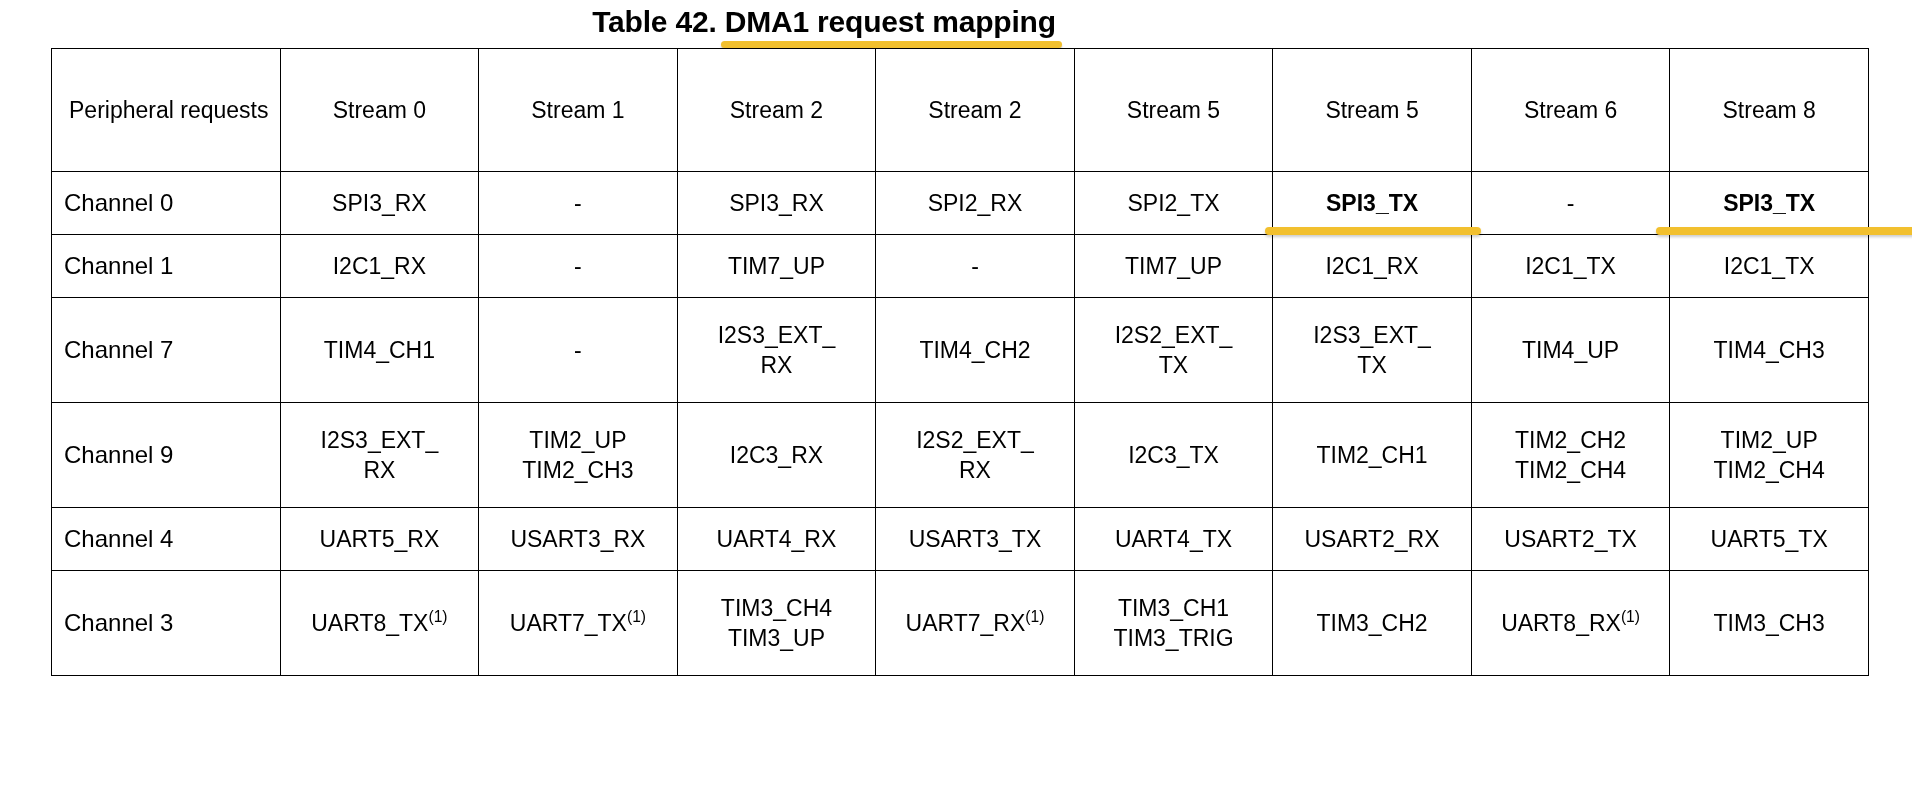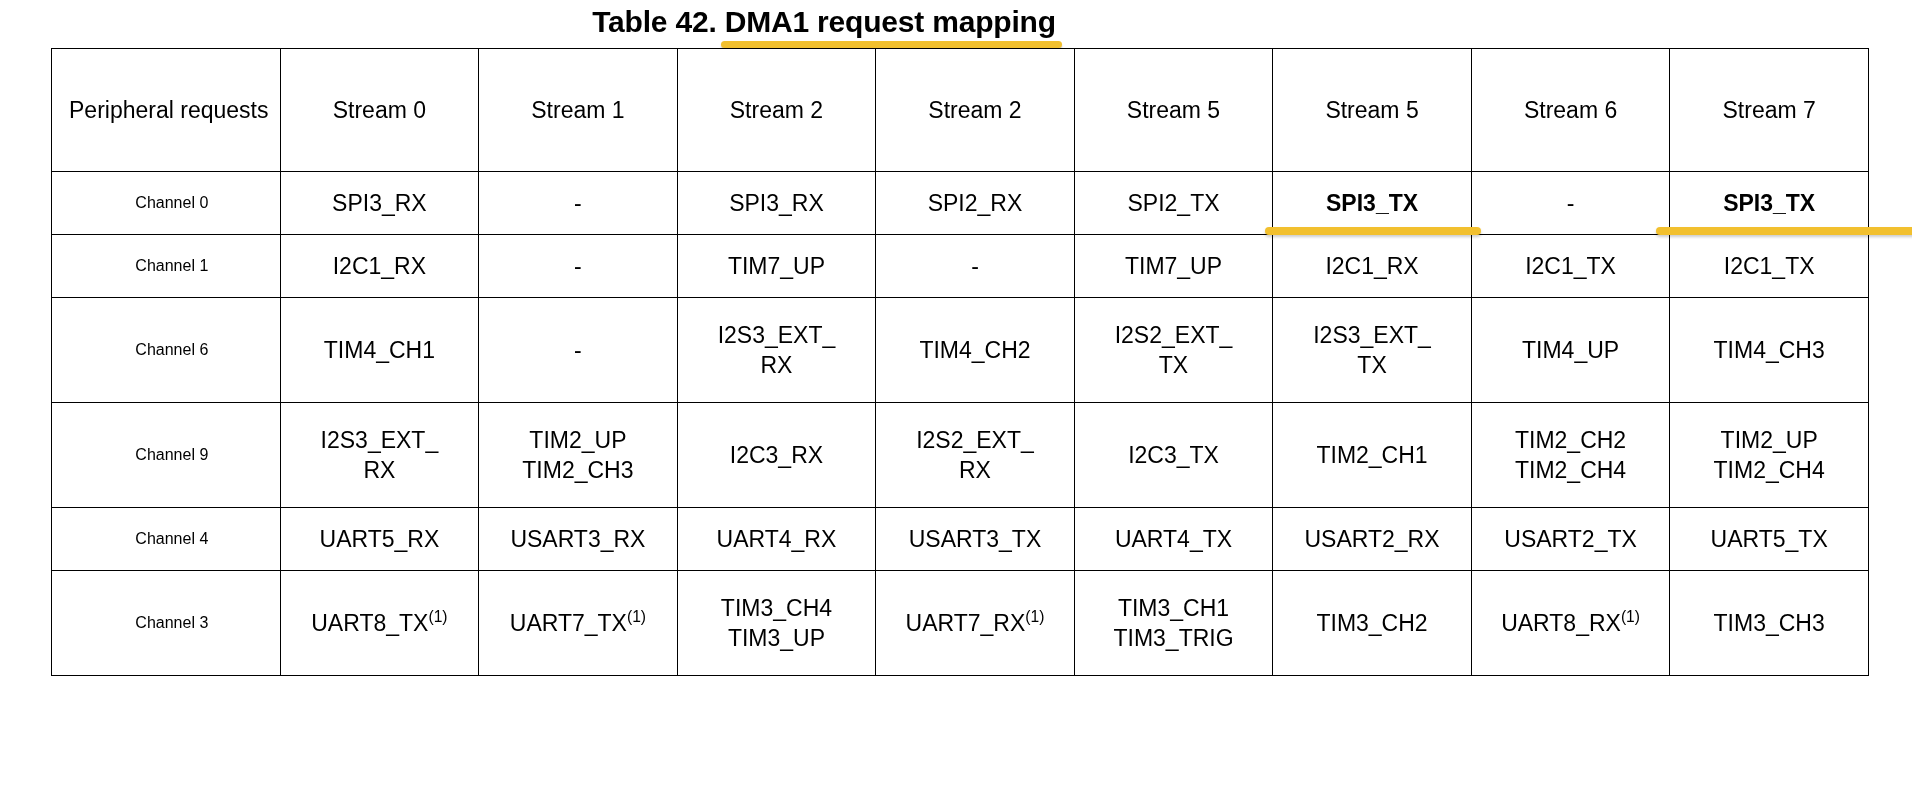--- a/index.html
+++ b/index.html
@@ -89,23 +89,23 @@
     font-size: 25px;
     line-height: 33px;
     height: 122px;
     border-bottom: 4px solid #000;
   }
   thead th.periph {
     text-align: left;
     padding-left: 17px;
   }
   tbody td.rowhead {
-    text-align: center;
+    text-align: left;
     padding-left: 12px;
-    font-size: 16px;
+    font-size: 24px;
   }
   tr.r-short td { height: 62px; }
   tr.r-tall  td { height: 104px; }
 
   .cell-lines span { display: block; text-align: center; }
 
   sup.fn {
     font-size: 0.68em;
     vertical-align: super;
     line-height: 0;
@@ -161,21 +161,21 @@
       <thead>
         <tr>
             <th class="periph">Peripheral requests</th>
             <th>Stream 0</th>
             <th>Stream 1</th>
             <th>Stream 2</th>
             <th>Stream 2</th>
             <th>Stream 5</th>
             <th>Stream 5</th>
             <th>Stream 6</th>
-            <th>Stream 7</th>
+            <th>Stream 8</th>
           </tr>
       </thead>
       <tbody>
           <tr class="r-short">
             <td class="rowhead">Channel 0</td>
             <td>
               <div class="cell-lines">
                 <span>SPI3_RX</span>
               </div>
             </td>
@@ -256,21 +256,21 @@
                 <span>I2C1_TX</span>
               </div>
             </td>
             <td>
               <div class="cell-lines">
                 <span>I2C1_TX</span>
               </div>
             </td>
           </tr>
           <tr class="r-tall">
-            <td class="rowhead">Channel 6</td>
+            <td class="rowhead">Channel 7</td>
             <td>
               <div class="cell-lines">
                 <span>TIM4_CH1</span>
               </div>
             </td>
             <td>
               <div class="cell-lines">
                 <span>-</span>
               </div>
             </td>

